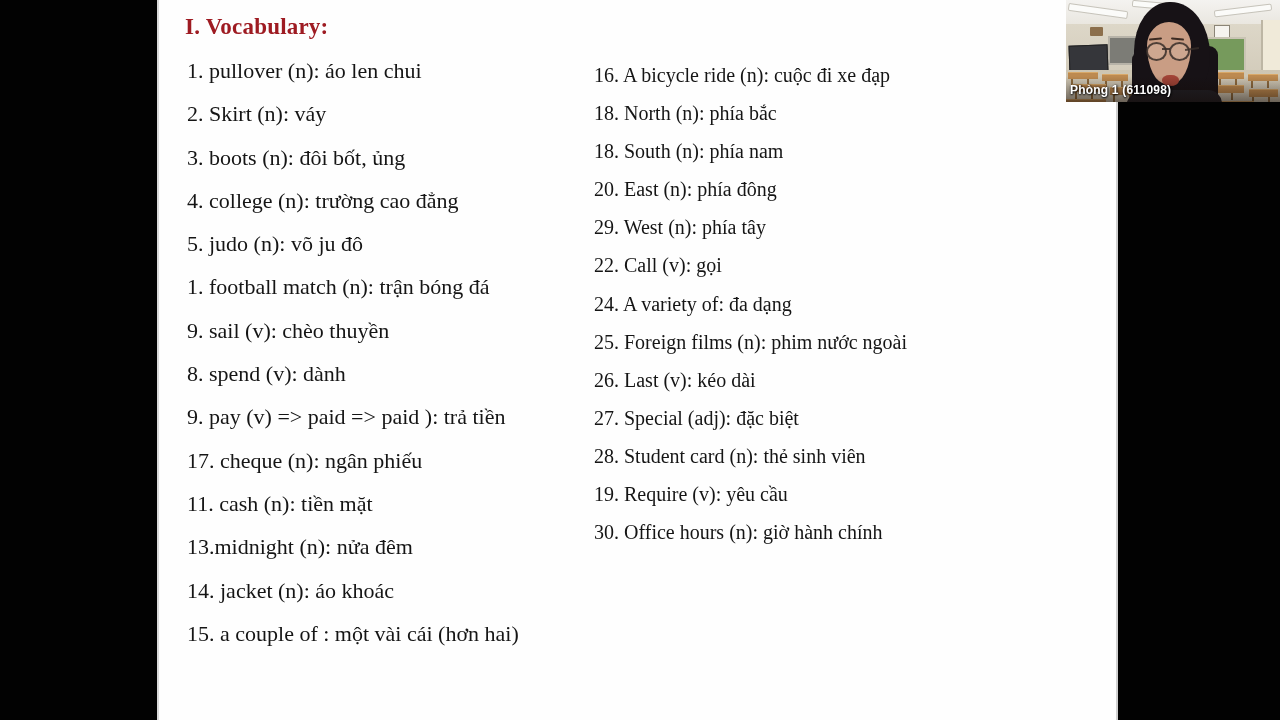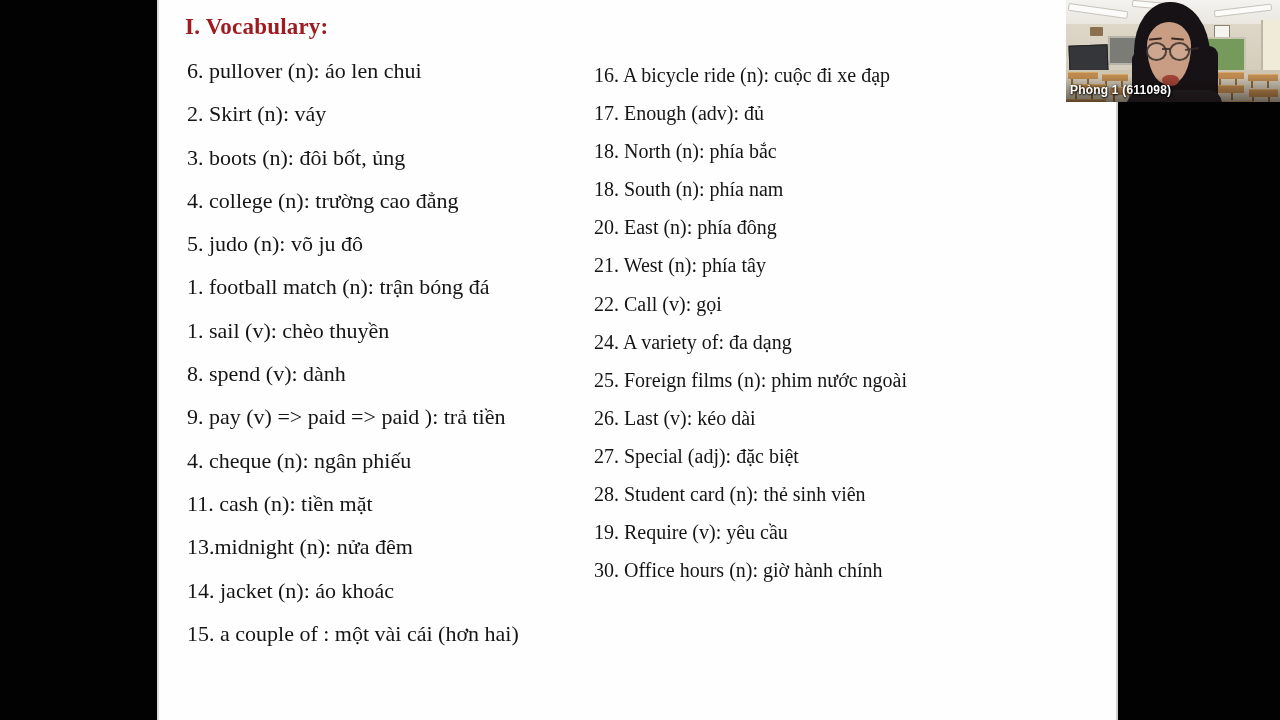--- a/index.html
+++ b/index.html
@@ -88,42 +88,41 @@
 <body>
 
 <div class="screen">
 
   <div class="left-black"></div>
   <div class="right-black"></div>
 
   <div class="page">
     <h1 class="page-title">I. Vocabulary:</h1>
     <div class="col col-left">
-        <div class="vocab-item">6. pullover (n): áo len chui</div>
+        <div class="vocab-item">1. pullover (n): áo len chui</div>
         <div class="vocab-item">2. Skirt (n): váy</div>
         <div class="vocab-item">3. boots (n): đôi bốt, ủng</div>
         <div class="vocab-item">4. college (n): trường cao đẳng</div>
         <div class="vocab-item">5. judo (n): võ ju đô</div>
         <div class="vocab-item">1. football match (n): trận bóng đá</div>
-        <div class="vocab-item">1. sail (v): chèo thuyền</div>
+        <div class="vocab-item">9. sail (v): chèo thuyền</div>
         <div class="vocab-item">8. spend (v): dành</div>
         <div class="vocab-item">9. pay (v) =&gt; paid =&gt; paid ): trả tiền</div>
-        <div class="vocab-item">4. cheque (n): ngân phiếu</div>
+        <div class="vocab-item">17. cheque (n): ngân phiếu</div>
         <div class="vocab-item">11. cash (n): tiền mặt</div>
         <div class="vocab-item">13.midnight (n): nửa đêm</div>
         <div class="vocab-item">14. jacket (n): áo khoác</div>
         <div class="vocab-item">15. a couple of : một vài cái (hơn hai)</div>
       </div>
     <div class="col col-right">
         <div class="vocab-item">16. A bicycle ride (n): cuộc đi xe đạp</div>
-        <div class="vocab-item">17. Enough (adv): đủ</div>
         <div class="vocab-item">18. North (n): phía bắc</div>
         <div class="vocab-item">18. South (n): phía nam</div>
         <div class="vocab-item">20. East (n): phía đông</div>
-        <div class="vocab-item">21. West (n): phía tây</div>
+        <div class="vocab-item">29. West (n): phía tây</div>
         <div class="vocab-item">22. Call (v): gọi</div>
         <div class="vocab-item">24. A variety of: đa dạng</div>
         <div class="vocab-item">25. Foreign films (n): phim nước ngoài</div>
         <div class="vocab-item">26. Last (v): kéo dài</div>
         <div class="vocab-item">27. Special (adj): đặc biệt</div>
         <div class="vocab-item">28. Student card (n): thẻ sinh viên</div>
         <div class="vocab-item">19. Require (v): yêu cầu</div>
         <div class="vocab-item">30. Office hours (n): giờ hành chính</div>
       </div>
   </div>

